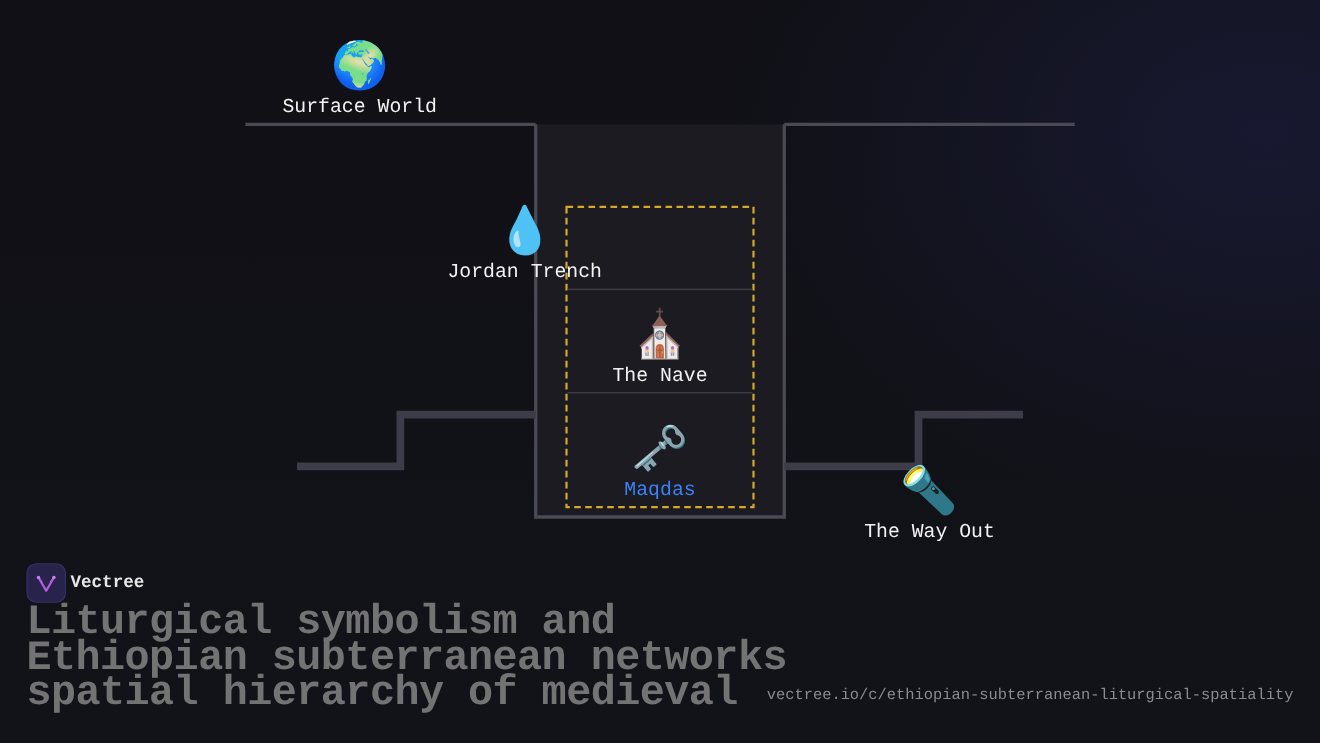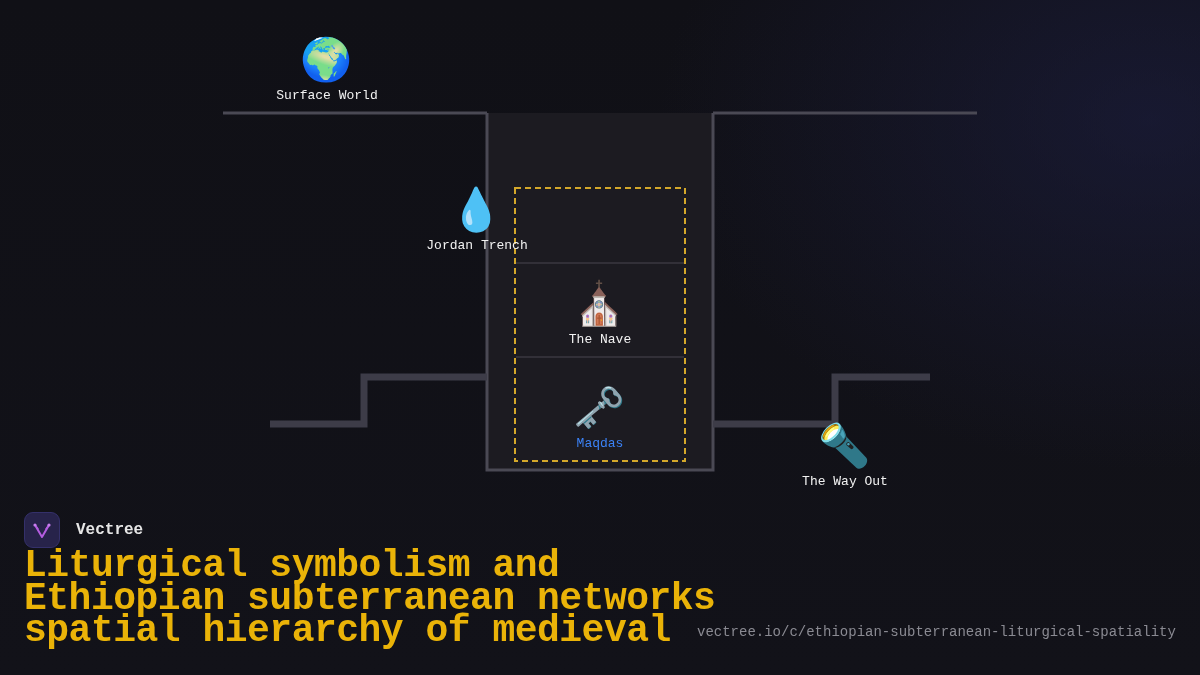--- a/index.html
+++ b/index.html
@@ -17,36 +17,36 @@
   }
   svg.diagram { position: absolute; left: 0; top: 0; z-index: 1; }
   .node {
     position: absolute; z-index: 2; text-align: center; transform: translateX(-50%);
   }
   .node .emoji {
     display: block; font-size: 42px; line-height: 48px; height: 48px;
     font-family: "DejaVu Sans", sans-serif;
   }
   .node .label {
-    display: block; font-size: 13px; color: #f2f2f2; margin-top: 4px; white-space: nowrap;
+    display: block; font-size: 18px; color: #f2f2f2; margin-top: 4px; white-space: nowrap;
   }
   .node .label.highlight { color: #3b82f6; }
 
   .brand {
-    position: absolute; left: 24px; top: 512px; display: flex; align-items: center; gap: 16px; z-index: 3;
+    position: absolute; left: 24px; top: 512px; display: flex; align-items: center; gap: 4px; z-index: 3;
   }
   .brand-logo {
     width: 34px; height: 34px; border-radius: 9px; background: #27234a;
     border: 1px solid #34306a; display: flex; align-items: center; justify-content: center;
   }
   .brand-name { color: #e6e6e6; font-weight: bold; font-size: 16px; }
 
   .title {
     position: absolute; left: 24px; top: 550px; z-index: 3; margin: 0;
-    color: #eab308; font-weight: bold; font-size: 38px; line-height: 32.5px;
+    color: #737373; font-weight: bold; font-size: 38px; line-height: 32.5px;
     letter-spacing: -0.5px;
   }
   .title span { display: block; white-space: nowrap; }
   .url {
     position: absolute; left: 697px; top: 624px; z-index: 3;
     color: #8a8a92; font-size: 14px; white-space: nowrap;
   }
 </style>
 </head>
 <body>

